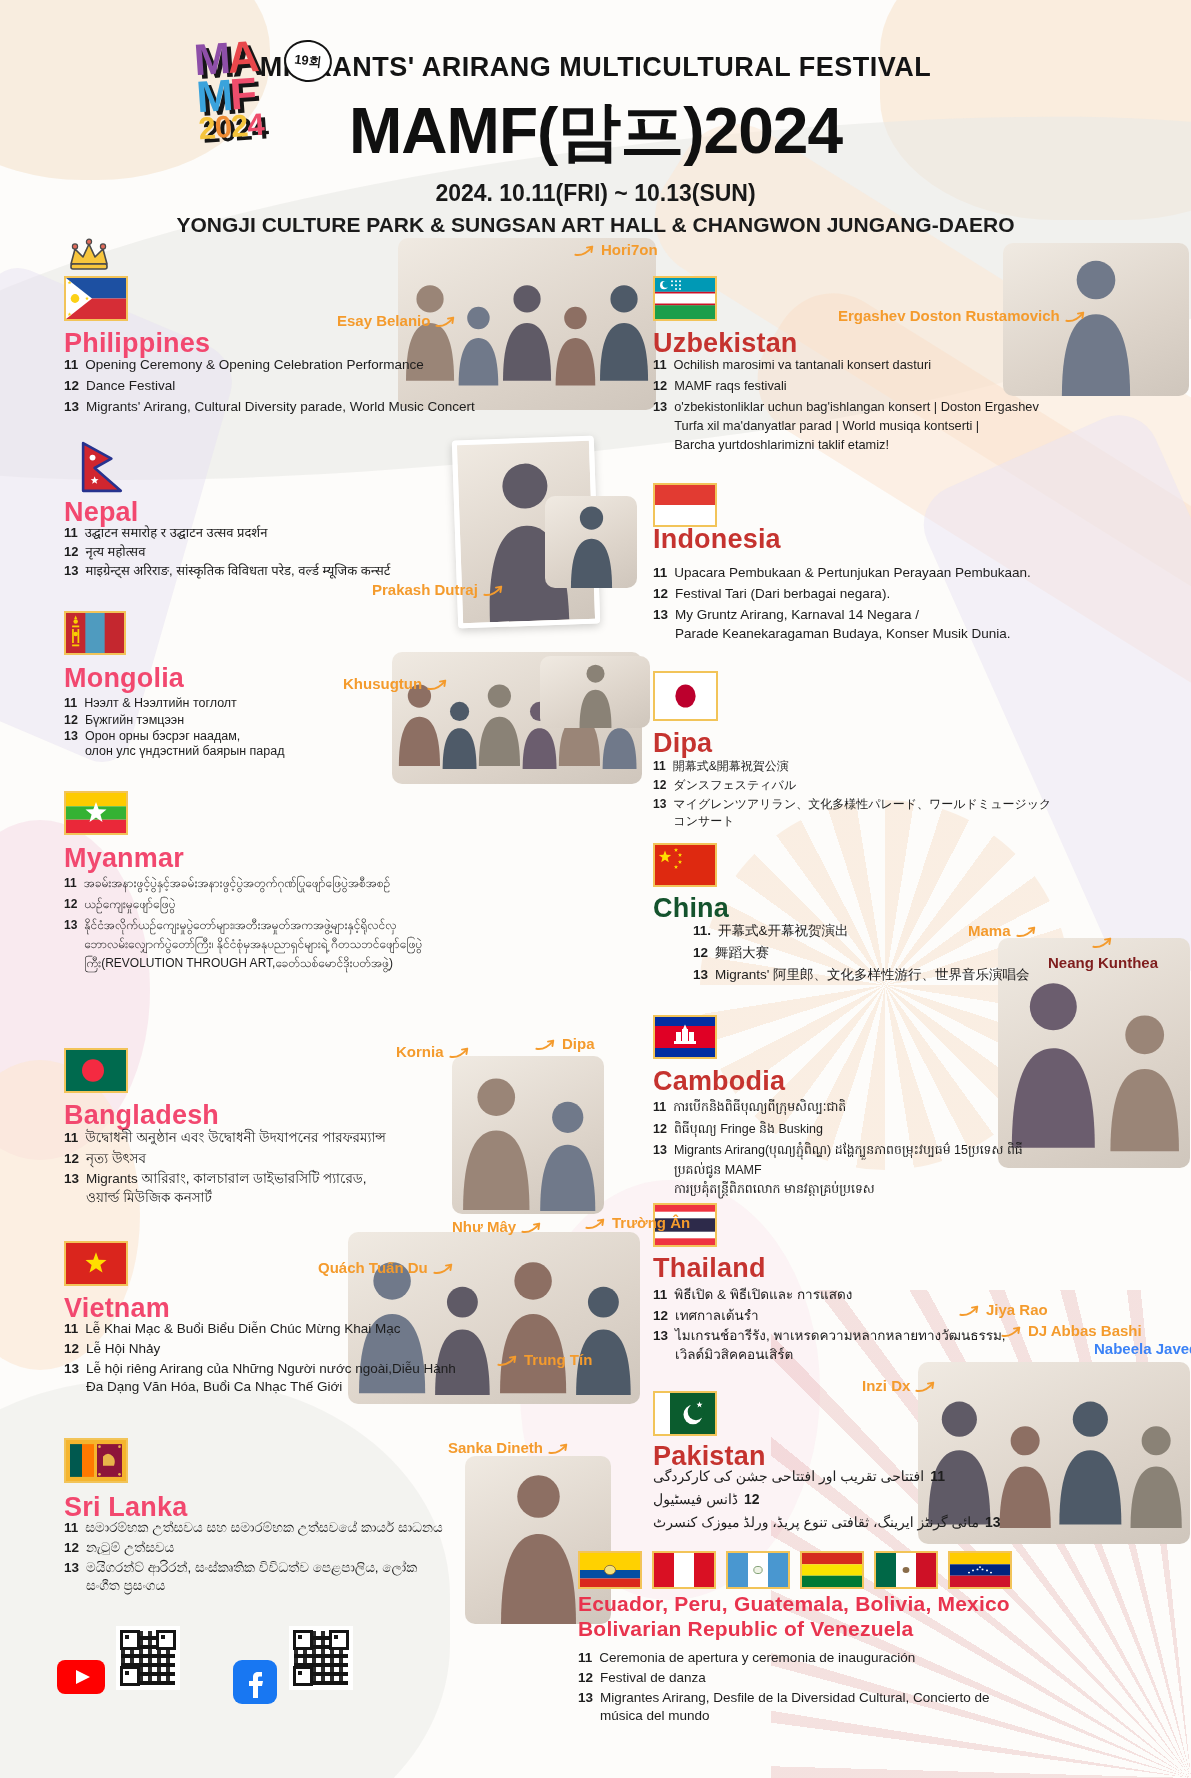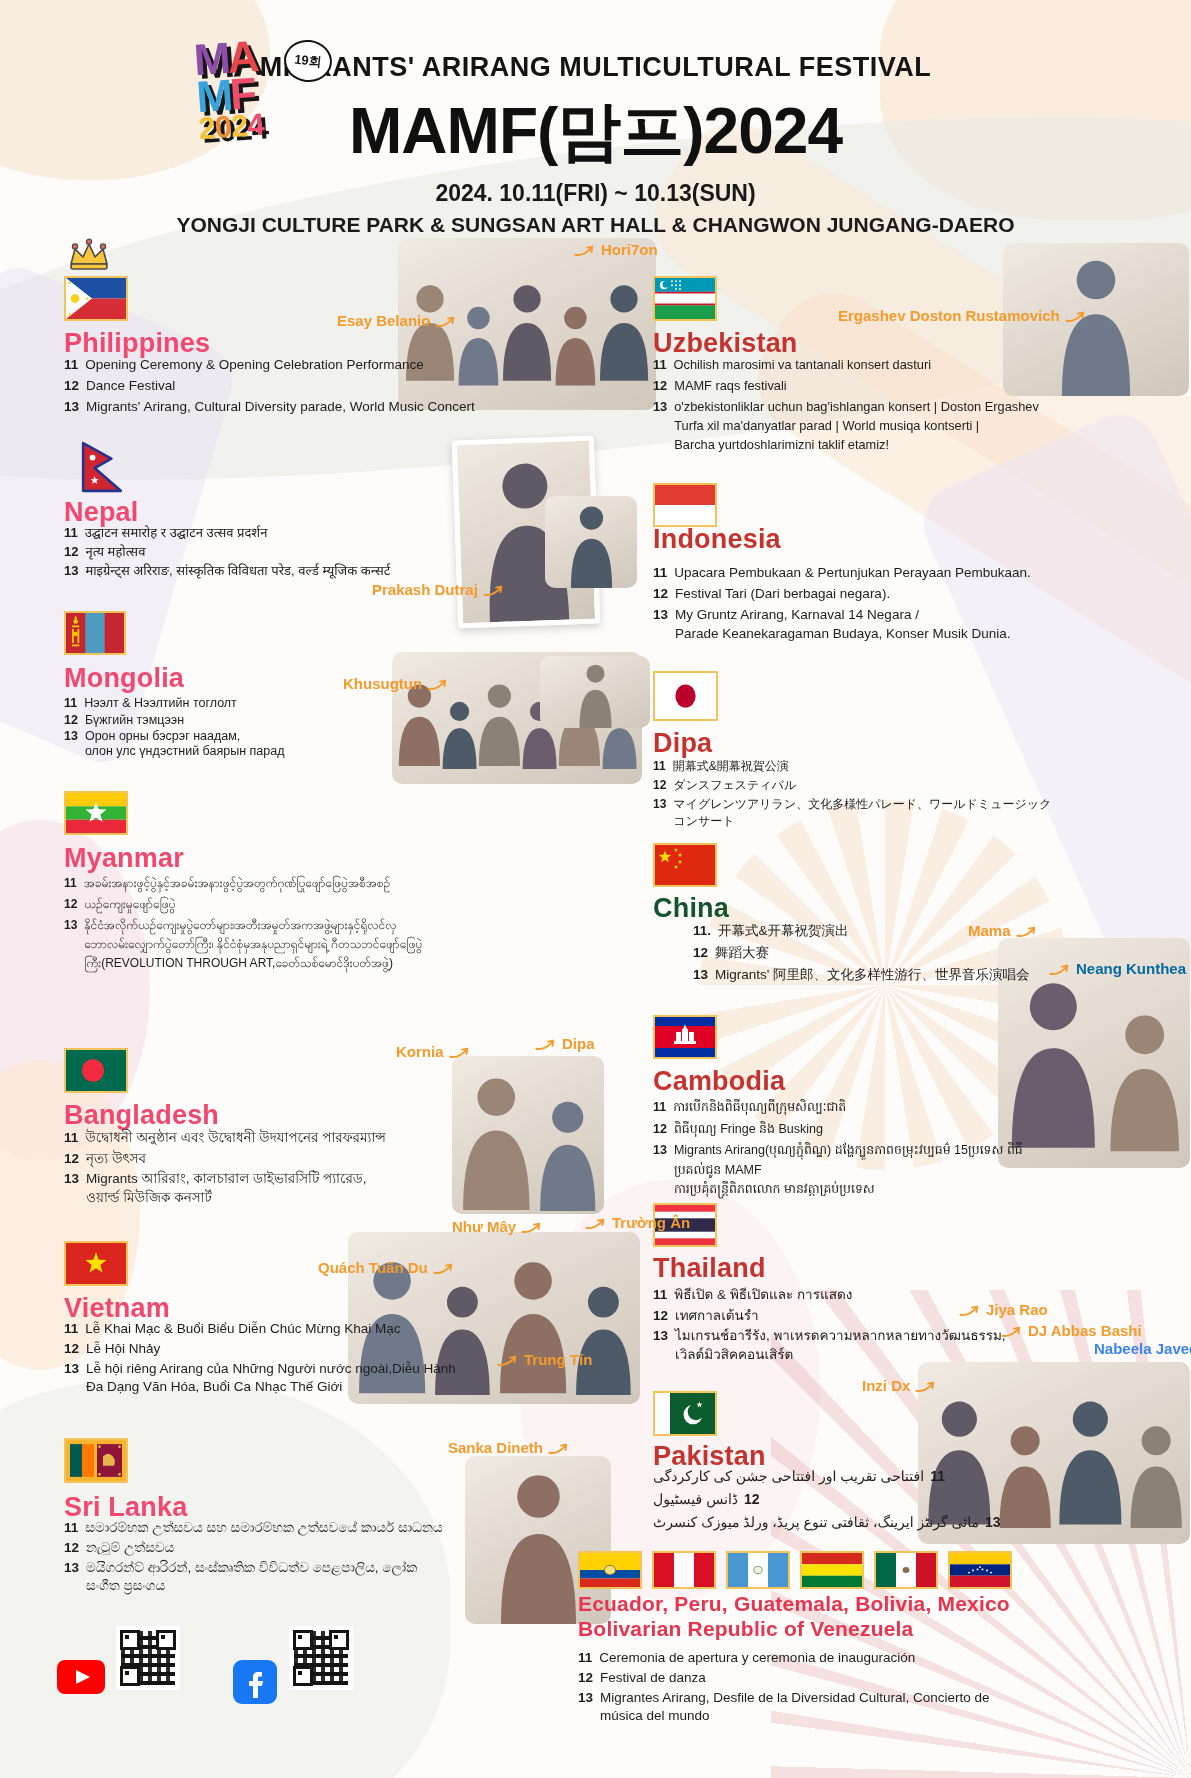--- a/index.html
+++ b/index.html
@@ -584,21 +584,21 @@
         <span class="etext">Migrants' 阿里郎、文化多样性游行、世界音乐演唱会</span>
       </div>
     </div>
     <div class="artist" style="left: 968px; top: 922px; color: rgb(244, 155, 45);">
       <span>Mama</span>
       <svg class="arrow" viewBox="0 0 30 20" width="24" height="16">
         <path d="M3 16 Q14 18 24 6" fill="none" stroke="#f49b2d" stroke-width="2.4" stroke-linecap="round"></path>
         <path d="M24 6 l-6.5 1 M24 6 l-1 6.5" fill="none" stroke="#f49b2d" stroke-width="2.4" stroke-linecap="round"></path>
       </svg>
     </div>
-    <div class="artist" style="left: 1048px; top: 960px; color: #0369a1;">
+    <div class="artist" style="left: 1048px; top: 934px; color: #7f1d1d; flex-direction: column;">
       <svg class="arrow" viewBox="0 0 30 20" width="24" height="16">
         <path d="M3 16 Q14 18 24 6" fill="none" stroke="#f49b2d" stroke-width="2.4" stroke-linecap="round"></path>
         <path d="M24 6 l-6.5 1 M24 6 l-1 6.5" fill="none" stroke="#f49b2d" stroke-width="2.4" stroke-linecap="round"></path>
       </svg>
       <span>Neang Kunthea</span>
     </div>
     <div class="flag" style="left: 64px; top: 1048px; width: 64px; height: 45px;">
       <svg viewBox="0 0 60 40" width="100%" height="100%" preserveAspectRatio="none">
         <rect width="60" height="40" fill="#006a4e"></rect>
         <circle cx="27" cy="20" r="11" fill="#f42a41"></circle>

